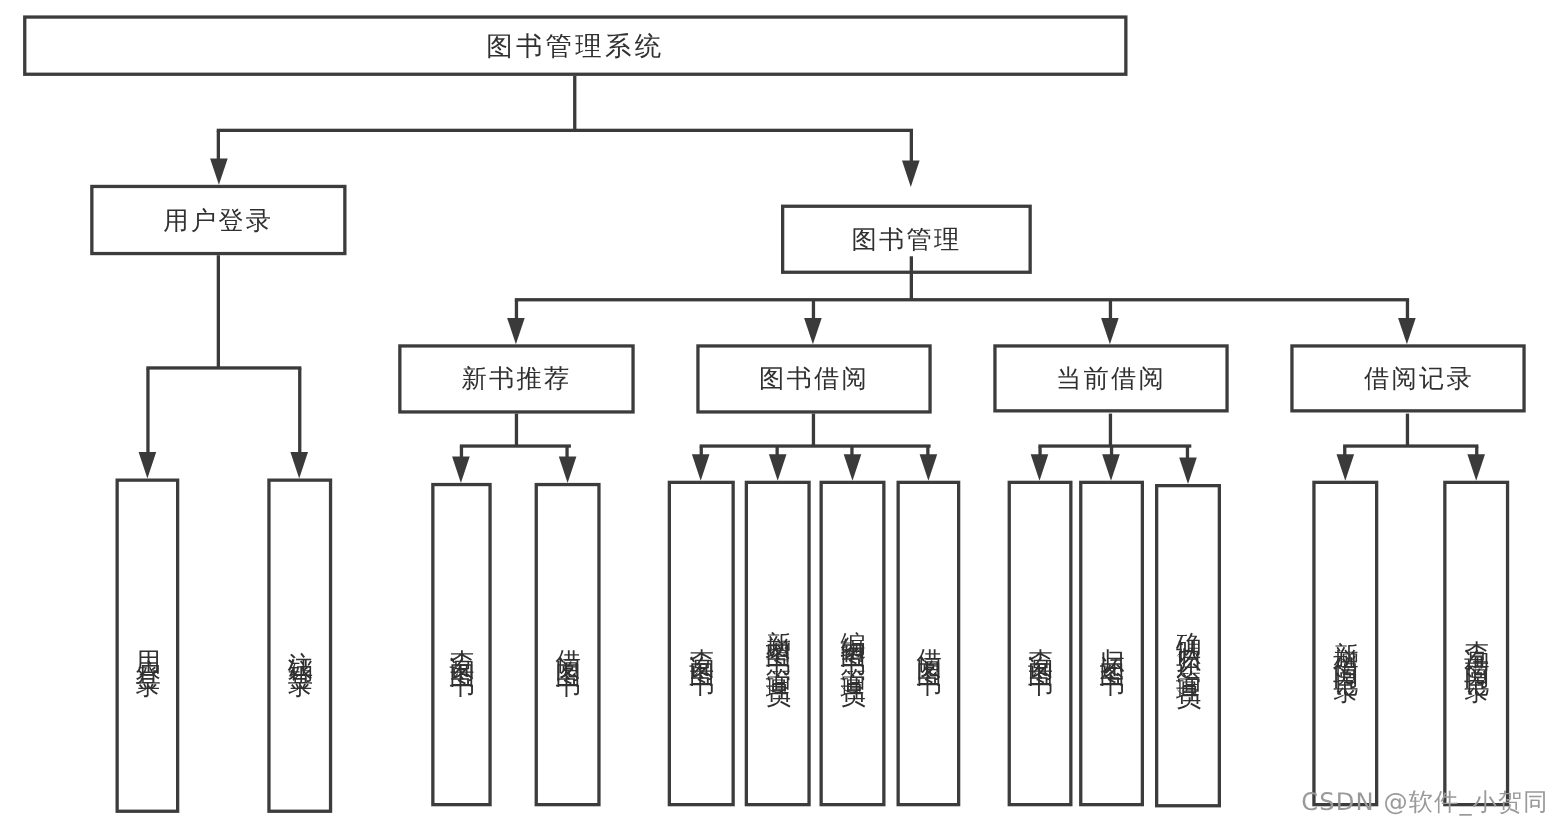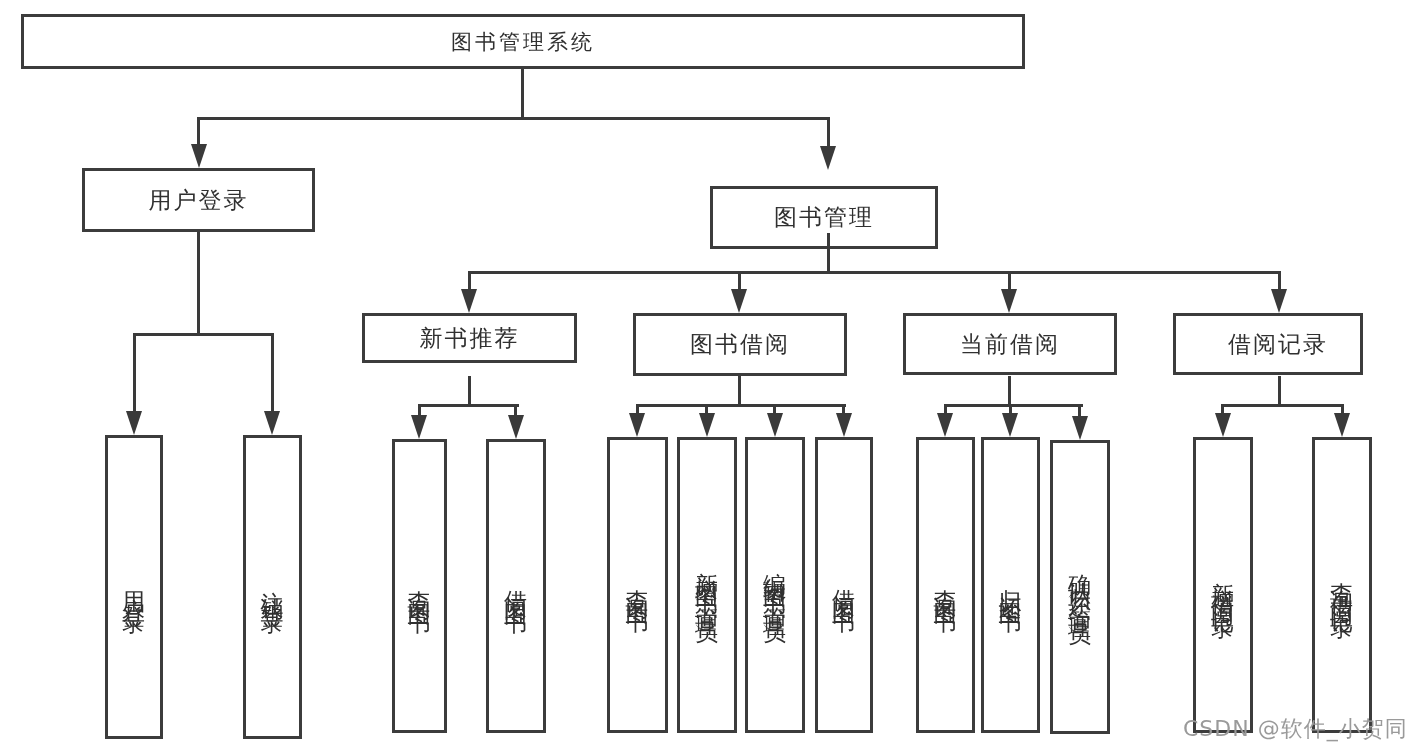--- a/index.html
+++ b/index.html
@@ -16,21 +16,21 @@
     position: absolute;
     background: #ffffff;
     border: 3px solid #3c3c3c;
     box-sizing: border-box;
     display: flex;
     align-items: center;
     justify-content: center;
     color: #303030;
   }
   .h-node { font-size: 23px; letter-spacing: 2px; }
-  .root-node { font-size: 21px; letter-spacing: 3px; }
+  .root-node { font-size: 24px; letter-spacing: 3px; }
   .v-node {
     writing-mode: vertical-rl;
     text-orientation: mixed;
     font-size: 23px;
     letter-spacing: 7px;
     line-height: 1.05;
   }
   
   .vl { position: absolute; width: 3px; background: #3a3a3a; }
   .hl { position: absolute; height: 3px; background: #3a3a3a; }
@@ -79,24 +79,24 @@
   <div class="hl" style="left:468px; top:271px; width:813px;"></div>
   <div class="vl" style="left:468px; top:273px; height:18px;"></div>
   <div class="ah" style="left:461px; top:289px;"></div>
   <div class="vl" style="left:738px; top:273px; height:18px;"></div>
   <div class="ah" style="left:731px; top:289px;"></div>
   <div class="vl" style="left:1008px; top:273px; height:18px;"></div>
   <div class="ah" style="left:1001px; top:289px;"></div>
   <div class="vl" style="left:1278px; top:273px; height:18px;"></div>
   <div class="ah" style="left:1271px; top:289px;"></div>
 
-  <div class="node h-node" style="left:362px; top:313px; width:215px; height:50px;">新书推荐</div>
+  <div class="node h-node" style="left:362px; top:313px; width:215px; height:63px;">新书推荐</div>
   <div class="node h-node" style="left:633px; top:313px; width:214px; height:63px;">图书借阅</div>
   <div class="node h-node" style="left:903px; top:313px; width:214px; height:62px;">当前借阅</div>
-  <div class="node h-node" style="left:1173px; top:313px; width:190px; height:62px;padding-left:20px;">借阅记录</div>
+  <div class="node h-node" style="left:1173px; top:313px; width:214px; height:62px;padding-left:20px;">借阅记录</div>
 
   <div class="vl" style="left:468px; top:376px; height:30px;"></div>
   <div class="hl" style="left:418px; top:404px; width:101px;"></div>
   <div class="vl" style="left:418px; top:406px; height:11px;"></div>
   <div class="ah" style="left:411px; top:415px;"></div>
   <div class="vl" style="left:514px; top:406px; height:11px;"></div>
   <div class="ah" style="left:508px; top:415px;"></div>
 
   <div class="vl" style="left:738px; top:376px; height:30px;"></div>
   <div class="hl" style="left:636px; top:404px; width:210px;"></div>

